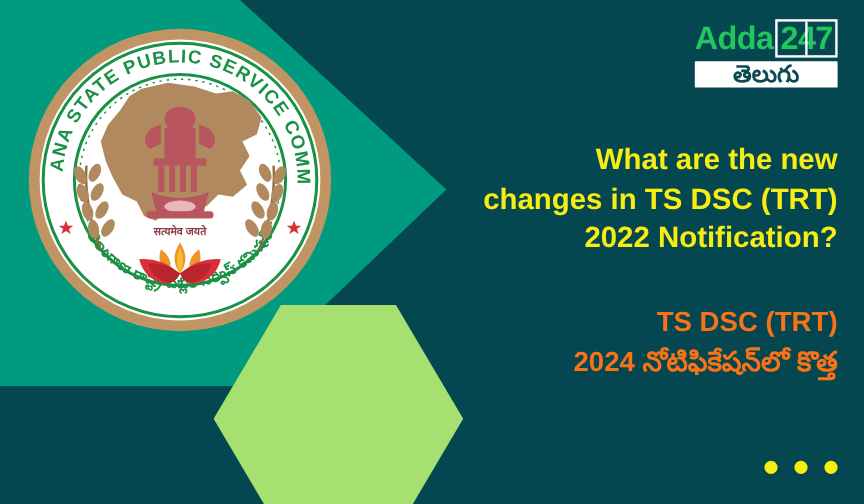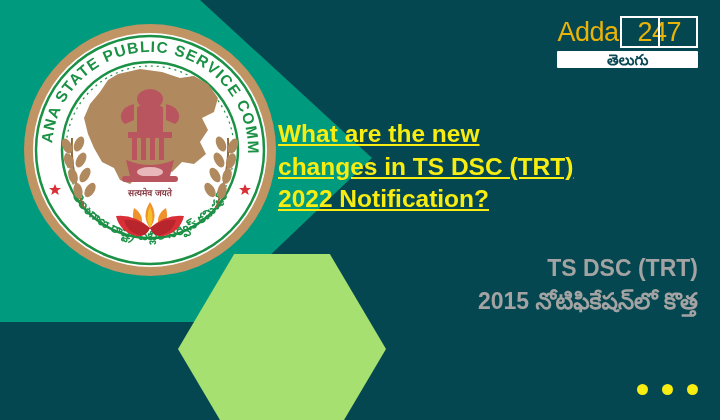--- a/index.html
+++ b/index.html
@@ -28,47 +28,47 @@
   #tspsc-seal{
     position:absolute;left:22px;top:22px;width:256px;height:256px;
   }
   #tspsc-seal svg{display:block;width:256px;height:256px;}
   
   #adda-logo{
     position:absolute;right:22px;top:16px;
     text-align:center;line-height:1;
   }
   #adda-wordmark{
-    font-size:27px;font-weight:normal;color:#eab308;
+    font-size:27px;font-weight:bold;color:#22c55e;
     letter-spacing:-0.5px;white-space:nowrap;
     display:flex;align-items:center;justify-content:center;
   }
   #adda-247{
-    border:2px solid #ffffff;padding:0 15px;margin-left:2px;
+    border:2px solid #ffffff;padding:0 2px;margin-left:2px;
     line-height:1.05;position:relative;
   }
   #adda-247::after{
     content:"";position:absolute;left:50%;top:0;bottom:0;width:2px;
     background:#ffffff;transform:translateX(-1px);
   }
   #adda-telugu-box{
     background:#ffffff;color:#0b4a55;margin-top:3px;
-    font-size:15px;font-weight:bold;padding:1px 10px;
+    font-size:20px;font-weight:bold;padding:1px 10px;
     border-radius:1px;
     text-align:center;
   }
   
   #headline-en{
     position:absolute;right:22px;top:118px;width:420px;
-    text-align:left;color:#f7ed12;
-    font-size:24.5px;font-weight:bold;line-height:1.33;text-decoration:underline;
+    text-align:right;color:#f7ed12;
+    font-size:24.5px;font-weight:bold;line-height:1.33;
   }
   #headline-te{
     position:absolute;right:22px;top:252px;width:430px;
-    text-align:right;color:#a3a3a3;
+    text-align:right;color:#f97316;
     font-size:23px;font-weight:bold;line-height:1.45;
   }
   #headline-te .te-line{display:block;}
   
   #dot-group{
     position:absolute;right:22px;bottom:25px;
     display:flex;gap:14px;
   }
   #dot-group span{
     width:11px;height:11px;border-radius:50%;background:#f7ed12;display:block;
@@ -181,21 +181,21 @@
   </div>
 
   <div id="headline-en">
     <div>What are the new</div>
     <div>changes in TS DSC (TRT)</div>
     <div>2022 Notification?</div>
   </div>
 
   <div id="headline-te">
     <span class="te-line">TS DSC (TRT)</span>
-    <span class="te-line">2015 నోటిఫికేషన్‌లో కొత్త</span>
+    <span class="te-line">2024 నోటిఫికేషన్‌లో కొత్త</span>
   </div>
 
   <div id="dot-group">
     <span></span>
     <span></span>
     <span></span>
   </div>
 
 </div>
 

